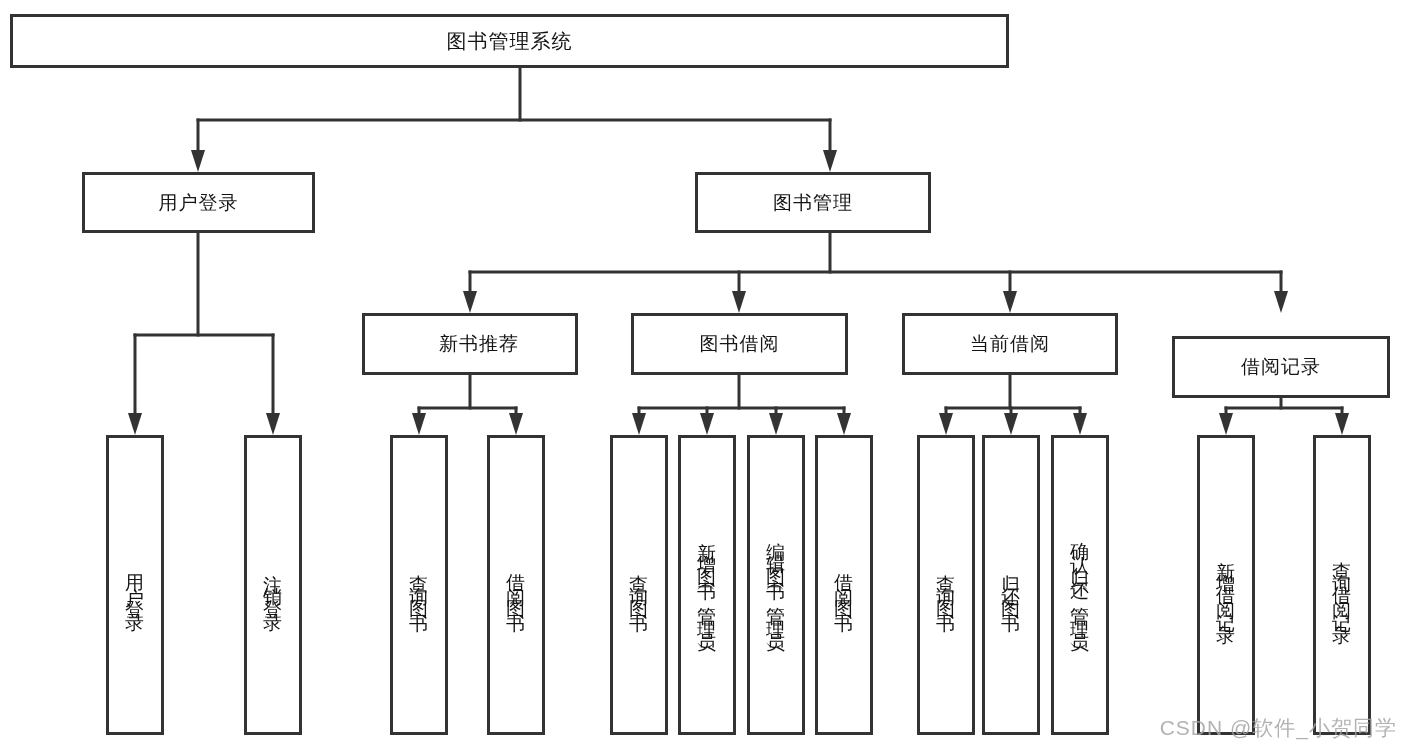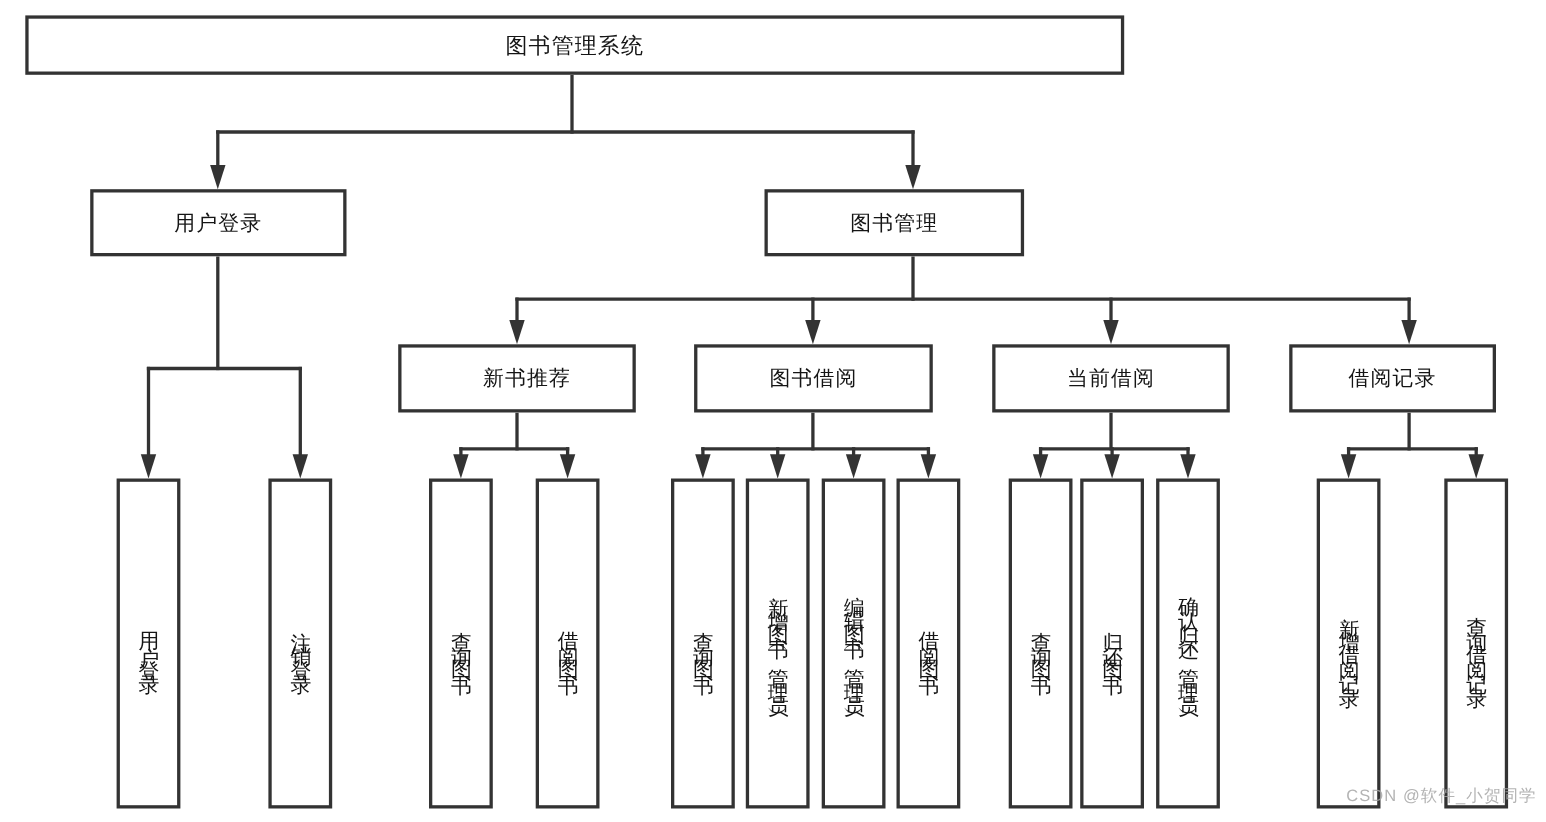--- a/index.html
+++ b/index.html
@@ -21,51 +21,51 @@
     background: #ffffff;
     border: 3px solid #333333;
     box-sizing: border-box;
     display: flex;
     align-items: center;
     justify-content: center;
     color: #151515;
     font-size: 19px;
     letter-spacing: 1px;
   }
-  .root  { left: 23px;  top: 14px;  width: 999px; height: 54px; font-size: 20px; text-align: right; }
+  .root  { left: 10px;  top: 14px;  width: 999px; height: 54px; font-size: 20px; text-align: right; }
   .lv2   { top: 172px; height: 61px; }
   .lv3   { top: 313px; height: 62px; }
   .leaf  { top: 435px; width: 58px; height: 300px; }
   .leaf .vtxt {
     writing-mode: vertical-rl;
     text-orientation: mixed;
     letter-spacing: 13px;
     line-height: 1;
     font-size: 19px;
     color: #151515;
     white-space: nowrap;
   }
   .b-user-login     { left: 82px;   width: 233px; }
   .b-book-mgmt      { left: 695px;  width: 236px; }
   .b-new-book       { left: 362px;  width: 216px; padding-left: 18px; }
   .b-book-borrow    { left: 631px;  width: 217px; }
   .b-current-borrow { left: 902px;  width: 216px; }
-  .b-borrow-records { left: 1172px; width: 188px; }
+  .b-borrow-records { left: 1172px; width: 218px; margin-top: 23px; }
   .p106  { left: 106px; }  .p244  { left: 244px; }
   .p390  { left: 390px; }  .p487  { left: 487px; }
   .p610  { left: 610px; }  .p678  { left: 678px; }
   .p747  { left: 747px; }  .p815  { left: 815px; }
   .p917  { left: 917px; }  .p982  { left: 982px; }
   .p1051 { left: 1051px; }
   .p1197 { left: 1197px; } .p1313 { left: 1313px; }
   .watermark {
     position: absolute;
     right: 8px;
     top: 714px;
-    font-size: 15px;
+    font-size: 21px;
     color: #a6a6a6;
     opacity: 0.85;
     letter-spacing: 1px;
     pointer-events: none;
     z-index: 5;
   }
 </style>
 </head>
 <body>
 

